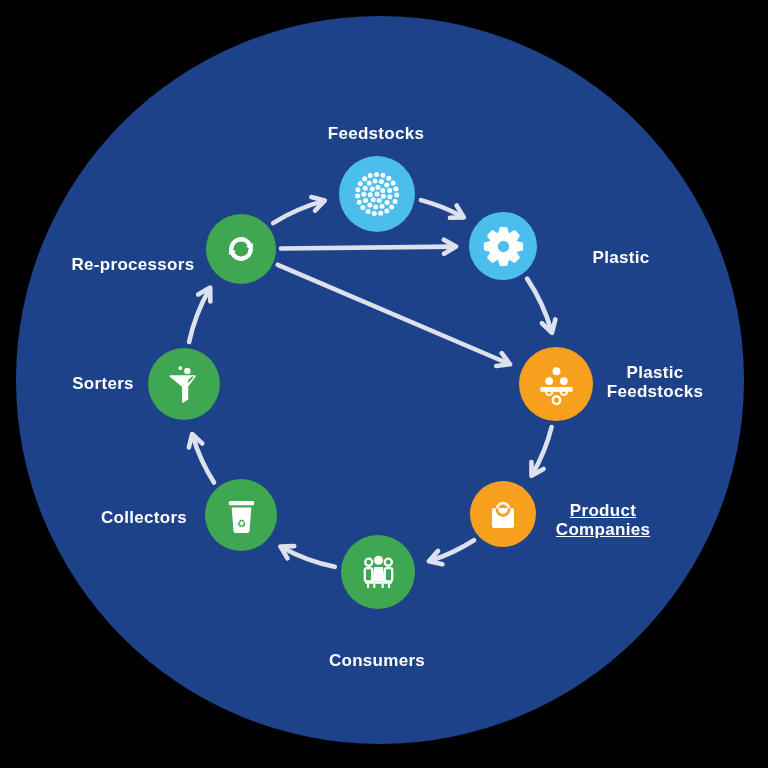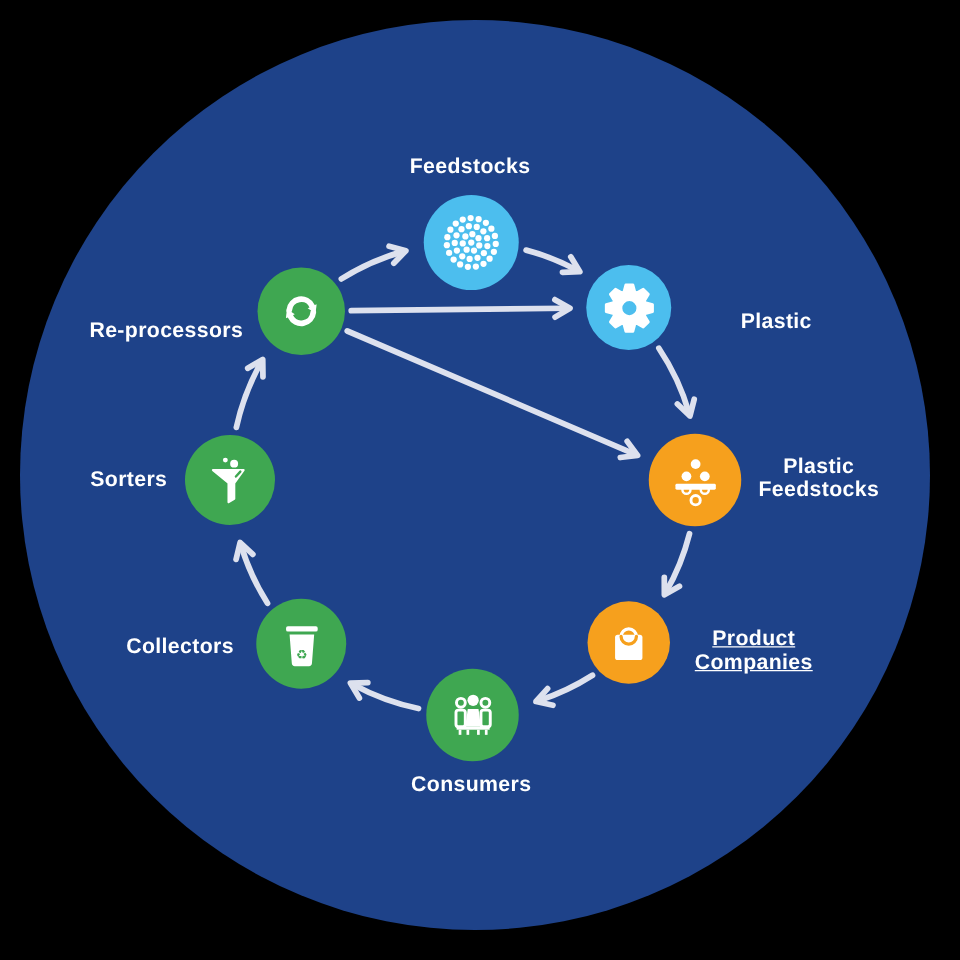--- a/index.html
+++ b/index.html
@@ -136,21 +136,21 @@
             <circle cx="24" cy="11.5" r="4.6" fill="#fff"></circle>
             <path d="M19.6,18.5 h8.8 l2,14.5 h-12.8 Z" fill="#fff"></path>
             <rect x="10.5" y="33" width="27" height="2.5" fill="#fff"></rect>
             <rect x="12.2" y="35.5" width="2.2" height="4.2" fill="#fff"></rect>
             <rect x="18.6" y="35.5" width="2.2" height="4.2" fill="#fff"></rect>
             <rect x="27.2" y="35.5" width="2.2" height="4.2" fill="#fff"></rect>
             <rect x="33.6" y="35.5" width="2.2" height="4.2" fill="#fff"></rect>
           </svg>
         </span>
       </div>
-      <div class="label" style="left: 377px; top: 627px; color: rgb(255, 255, 255);">
+      <div class="label" style="left: 377px; top: 660px; color: rgb(255, 255, 255);">
         <div>Consumers</div>
       </div>
       <div class="node" style="left: 205px; top: 479px; height: 72px; width: 72px; background: rgb(63, 167, 81);">
         <span class="icon">
           <svg viewBox="0 0 48 48" width="45" height="45">
             <rect x="10.5" y="8.5" width="27" height="4.6" rx="1.6" fill="#fff"></rect>
             <path d="M13.5,15.5 H34.5 L32.6,40.2 A2.6,2.6 0 0 1 30,42.6 H18 A2.6,2.6 0 0 1 15.4,40.2 Z" fill="#fff"></path>
             <text x="24" y="36.5" font-size="11" text-anchor="middle" fill="#3fa751" font-family="DejaVu Sans">♻</text>
           </svg>
         </span>

